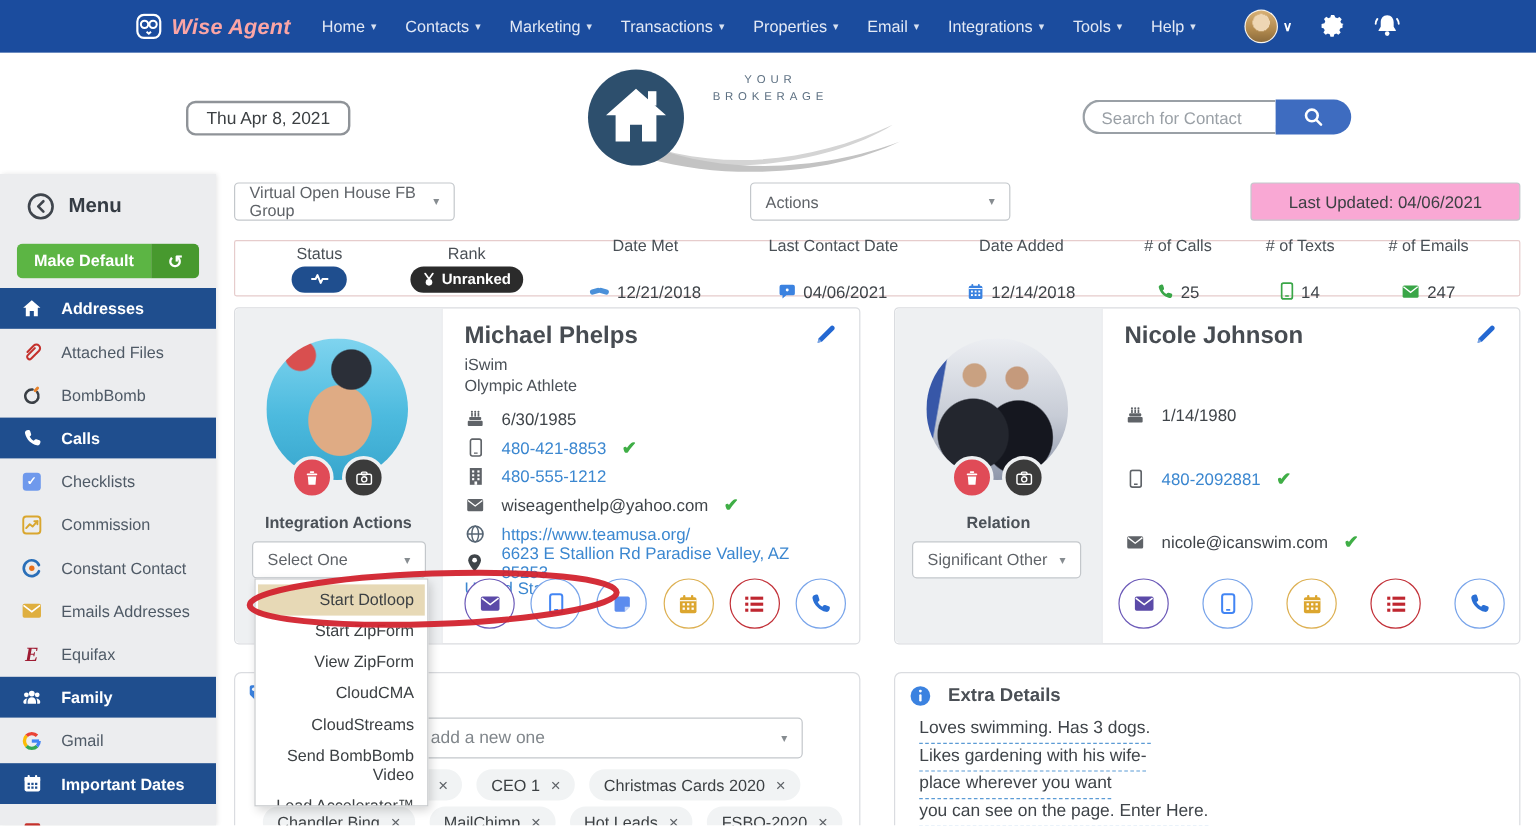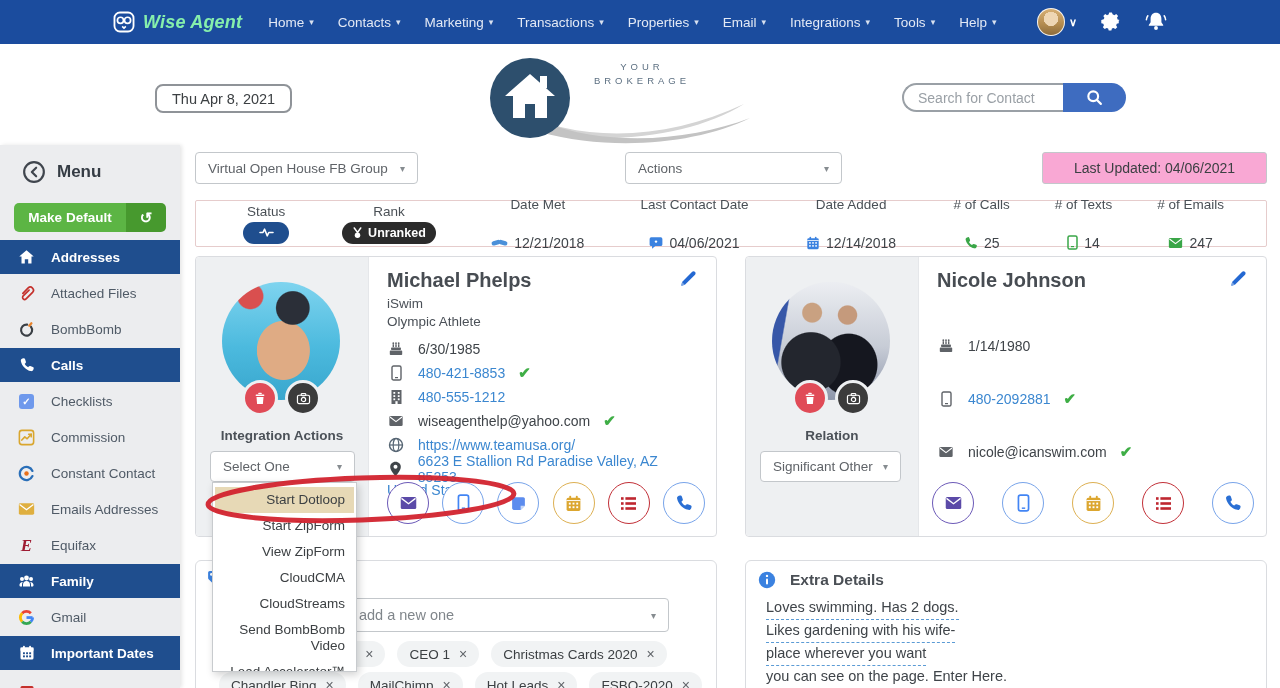--- a/index.html
+++ b/index.html
@@ -2,21 +2,21 @@
 <html><head>
 <meta charset="utf-8">
 <style>
   * { margin:0; padding:0; box-sizing:border-box; }
   html,body { width:1280px; height:688px; overflow:hidden; }
   body { font-family:"Liberation Sans", sans-serif; background:#fff; position:relative; }
 
   
   .navbar { position:absolute; top:0; left:0; width:1280px; height:44px; background:#1b4c9e; display:flex; align-items:center; color:#e9edf7; }
   .brand { display:flex; align-items:center; gap:8px; margin-left:113px; }
-  .brand-text { font-size:18px; font-weight:bold; font-style:italic; color:#86efac; letter-spacing:.2px; }
+  .brand-text { font-size:18px; font-weight:bold; font-style:italic; color:#fca5a5; letter-spacing:.2px; }
   .nav-items { display:flex; margin-left:14px; }
   .nav-item { padding:6px 12px; font-size:13.5px; font-weight:500; color:#e3e9f5; display:flex; align-items:center; gap:5px; cursor:pointer; }
   .caret { font-size:9px; opacity:.95; }
   .nav-right { position:absolute; right:112px; top:0; height:44px; display:flex; align-items:center; gap:22px; }
   .avatar-wrap { display:flex; align-items:center; gap:4px; }
   .avatar { width:28px; height:28px; border-radius:50%; border:1.5px solid rgba(255,255,255,.9);
     background: radial-gradient(circle at 50% 38%, #eed6b4 0 34%, rgba(0,0,0,0) 35%),
                 linear-gradient(180deg,#d7b076 0%, #b28a4e 60%, #8d6c3c 100%); }
   .nav-chev { color:#fff; font-size:11px; font-weight:bold; }
 
@@ -360,21 +360,21 @@
             <rect x="1.5" y="2" width="13" height="8" rx="1.5" fill="#c4302b"></rect>
           </svg>
         </span>
       <span></span>
     </div>
   </div>
 </div>
 
 <div class="main">
 
-  <div class="sel-box" style="left:15px; top:7px; width:223px;">
+  <div class="sel-box" style="left:15px; top:7px; width:184px;">
     <span>Virtual Open House FB Group</span>
       <span class="caret">▾</span>
   </div>
   <div class="sel-box" style="left:445px; top:7px; width:217px;">
     <span>Actions</span>
       <span class="caret">▾</span>
   </div>
   <div class="last-updated">Last Updated: 04/06/2021</div>
 
   <div class="stats">
@@ -806,21 +806,21 @@
       <span>
         <svg width="18" height="18" viewBox="0 0 18 18">
             <circle cx="9" cy="9" r="8.2" fill="#3b82e0"></circle>
             <rect x="8" y="7.6" width="2" height="6" rx="1" fill="#fff"></rect>
             <circle cx="9" cy="4.9" r="1.2" fill="#fff"></circle>
           </svg>
       </span>
       <span class="extra-title">Extra Details</span>
     </div>
     <div class="notes">
-      <div class="note-line">Loves swimming. Has 2 dogs.</div>
+      <div class="note-line">Loves swimming. Has 3 dogs.</div>
       <div class="note-line">Likes gardening with his wife-</div>
       <div class="note-line">place wherever you want</div>
       <div class="note-line">you can see on the page. Enter Here.</div>
     </div>
   </div>
 
   <div class="dd-menu">
     <div class="dd-item hl">Start Dotloop</div>
     <div class="dd-item">Start ZipForm</div>
     <div class="dd-item">View ZipForm</div>

